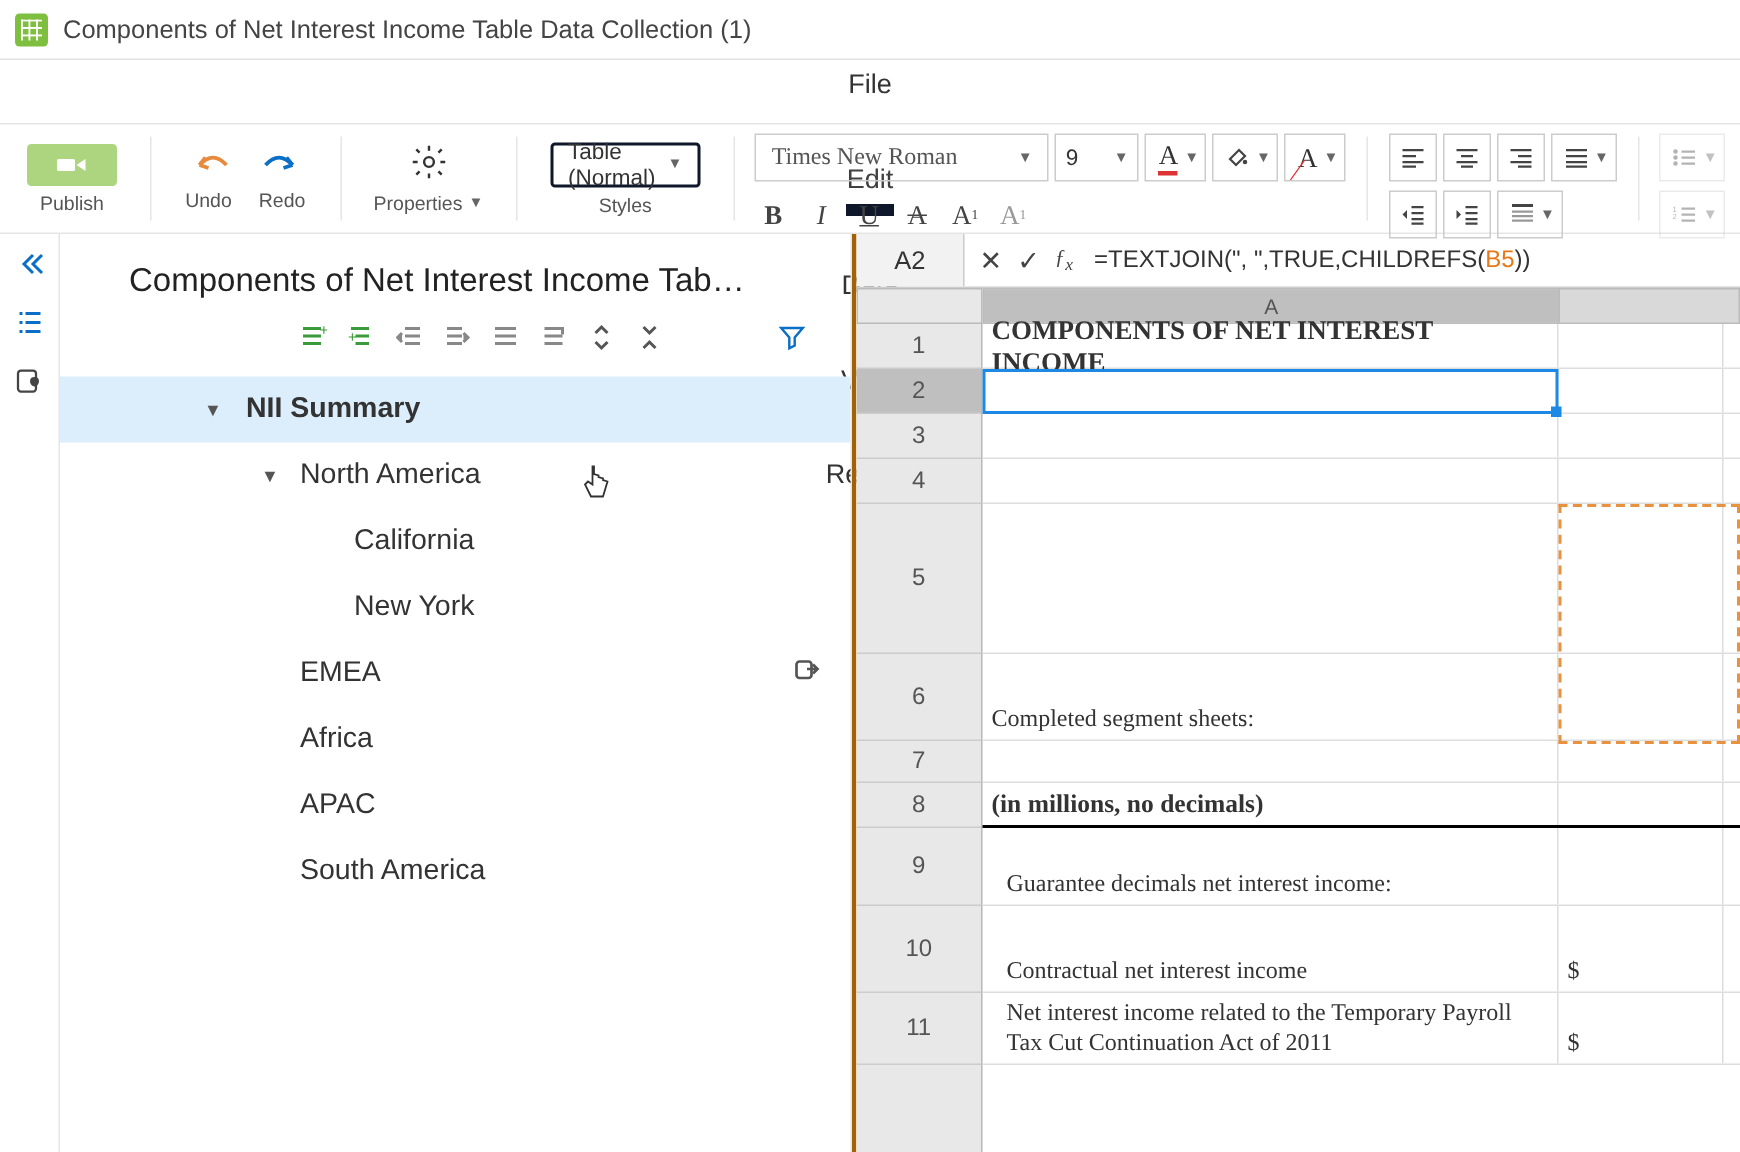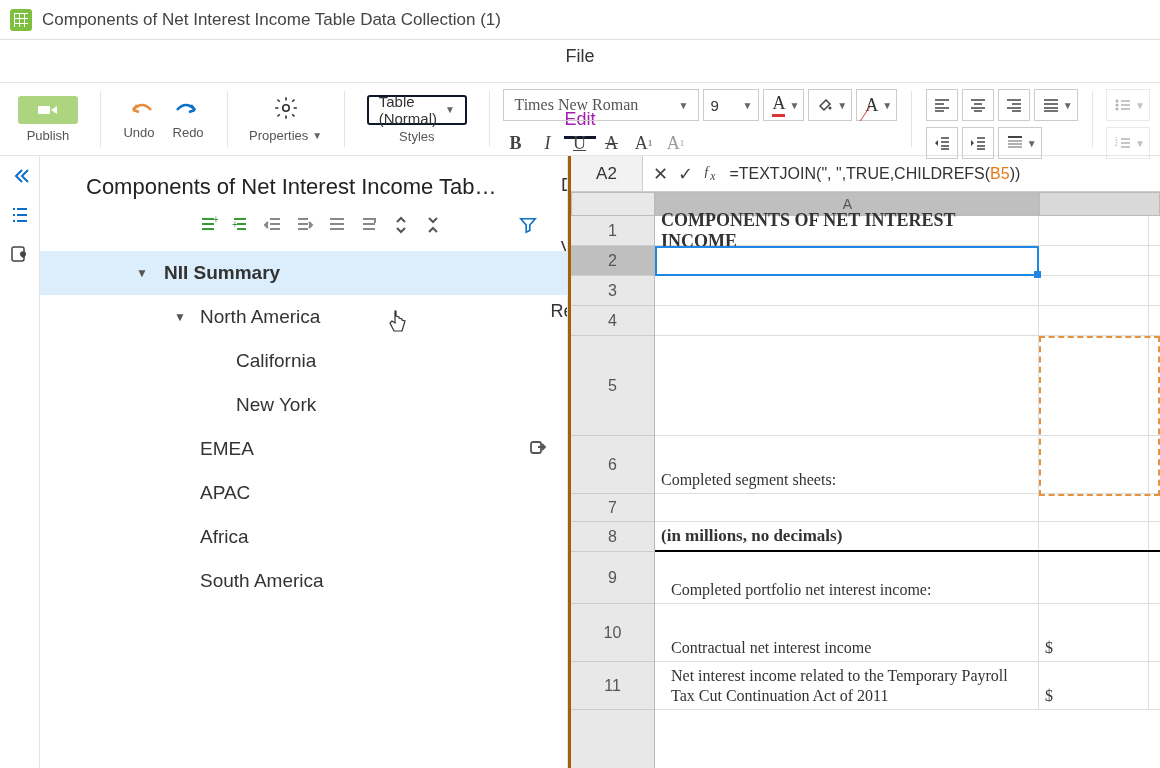--- a/index.html
+++ b/index.html
@@ -5,21 +5,21 @@
 * { box-sizing: border-box; margin: 0; padding: 0; }
 body { font-family: -apple-system, BlinkMacSystemFont, "Segoe UI", Helvetica, Arial, sans-serif; font-size: 14px; color: #333; overflow: hidden; width: 1160px; height: 768px; background: #fff; }
 
 .titlebar { height: 40px; display: flex; align-items: center; padding: 0 10px; gap: 10px; border-bottom: 1px solid #e0e0e0; }
 .app-icon { width: 22px; height: 22px; background: #7fbf3f; border-radius: 3px; display: flex; align-items: center; justify-content: center; }
 .app-icon .grid { width: 14px; height: 14px; background: linear-gradient(#fff 1px, transparent 1px), linear-gradient(90deg, #fff 1px, transparent 1px); background-size: 5px 5px; }
 .doc-title { font-size: 17px; color: #444; }
 
 .menubar { height: 42px; display: flex; align-items: center; gap: 30px; padding: 0 36px; flex-direction: column; }
 .menubar span { font-size: 18px; color: #333; cursor: pointer; padding: 6px 0; }
-.menubar span.active { color: #a21caf; border-bottom: 3px solid #0f172a; }
+.menubar span.active { color: #404040; border-bottom: 8px solid #0f172a; }
 
 .toolbar { height: 74px; border-top: 1px solid #e5e5e5; border-bottom: 1px solid #e5e5e5; display: flex; align-items: stretch; padding: 0 10px; gap: 10px; }
 .tool-group { display: flex; flex-direction: column; align-items: center; justify-content: center; padding: 4px 8px; position: relative; }
 .tool-row { display: flex; align-items: flex-end; gap: 6px; }
 .tool-label { font-size: 13px; color: #555; margin-top: 4px; }
 .publish-btn { width: 60px; height: 28px; background: #8bc34a; border-radius: 3px; display: flex; align-items: center; justify-content: center; color: #fff; opacity: .7; }
 .publish-btn svg { fill: #fff; }
 .undo, .redo { color: #e88a3c; font-size: 20px; padding: 0 6px; }
 .redo { color: #0b6fc7; }
 .gear { color: #333; }
@@ -335,24 +335,24 @@
           <span>New York</span>
         </div>
       <div class="node l1">
         <span>EMEA</span>
         <span class="action-icn"><svg width="18" height="18" viewBox="0 0 18 18" fill="none" stroke="#555" stroke-width="1.8">
               <rect x="2" y="4" width="10" height="11" rx="2"></rect>
               <path d="M9 9 h7 M13 6 l3 3 -3 3"></path>
             </svg></span>
       </div>
       <div class="node l1">
+          <span>Africa</span>
+        </div>
+      <div class="node l1">
           <span>APAC</span>
-        </div>
-      <div class="node l1">
-          <span>Africa</span>
         </div>
       <div class="node l1">
           <span>South America</span>
         </div>
     </div>
   </div>
 
   <div class="sheet-area">
     <div class="fx-bar">
       <div class="cellref">A2</div>
@@ -411,21 +411,21 @@
           </div>
         <div class="crow" style="height:28px">
             <div class="cA"></div>
             <div class="cB"></div>
           </div>
         <div class="crow thickline" style="height:30px">
             <div class="cA bold" style="font-size:17px">(in millions, no decimals)</div>
             <div class="cB"></div>
           </div>
         <div class="crow" style="height:52px">
-            <div class="cA" style="align-items:flex-end;padding-left:16px">Completed portfolio net interest income:</div>
+            <div class="cA" style="align-items:flex-end;padding-left:16px">Guarantee decimals net interest income:</div>
             <div class="cB"></div>
           </div>
         <div class="crow" style="height:58px">
             <div class="cA" style="align-items:flex-end;padding-left:16px">Contractual net interest income</div>
             <div class="cB" style="display:flex;align-items:flex-end">$</div>
           </div>
         <div class="crow" style="height:48px">
             <div class="cA" style="padding-left:16px;line-height:1.2">Net interest income related to the Temporary Payroll Tax Cut Continuation Act of 2011</div>
             <div class="cB" style="display:flex;align-items:flex-end">$</div>
           </div>

